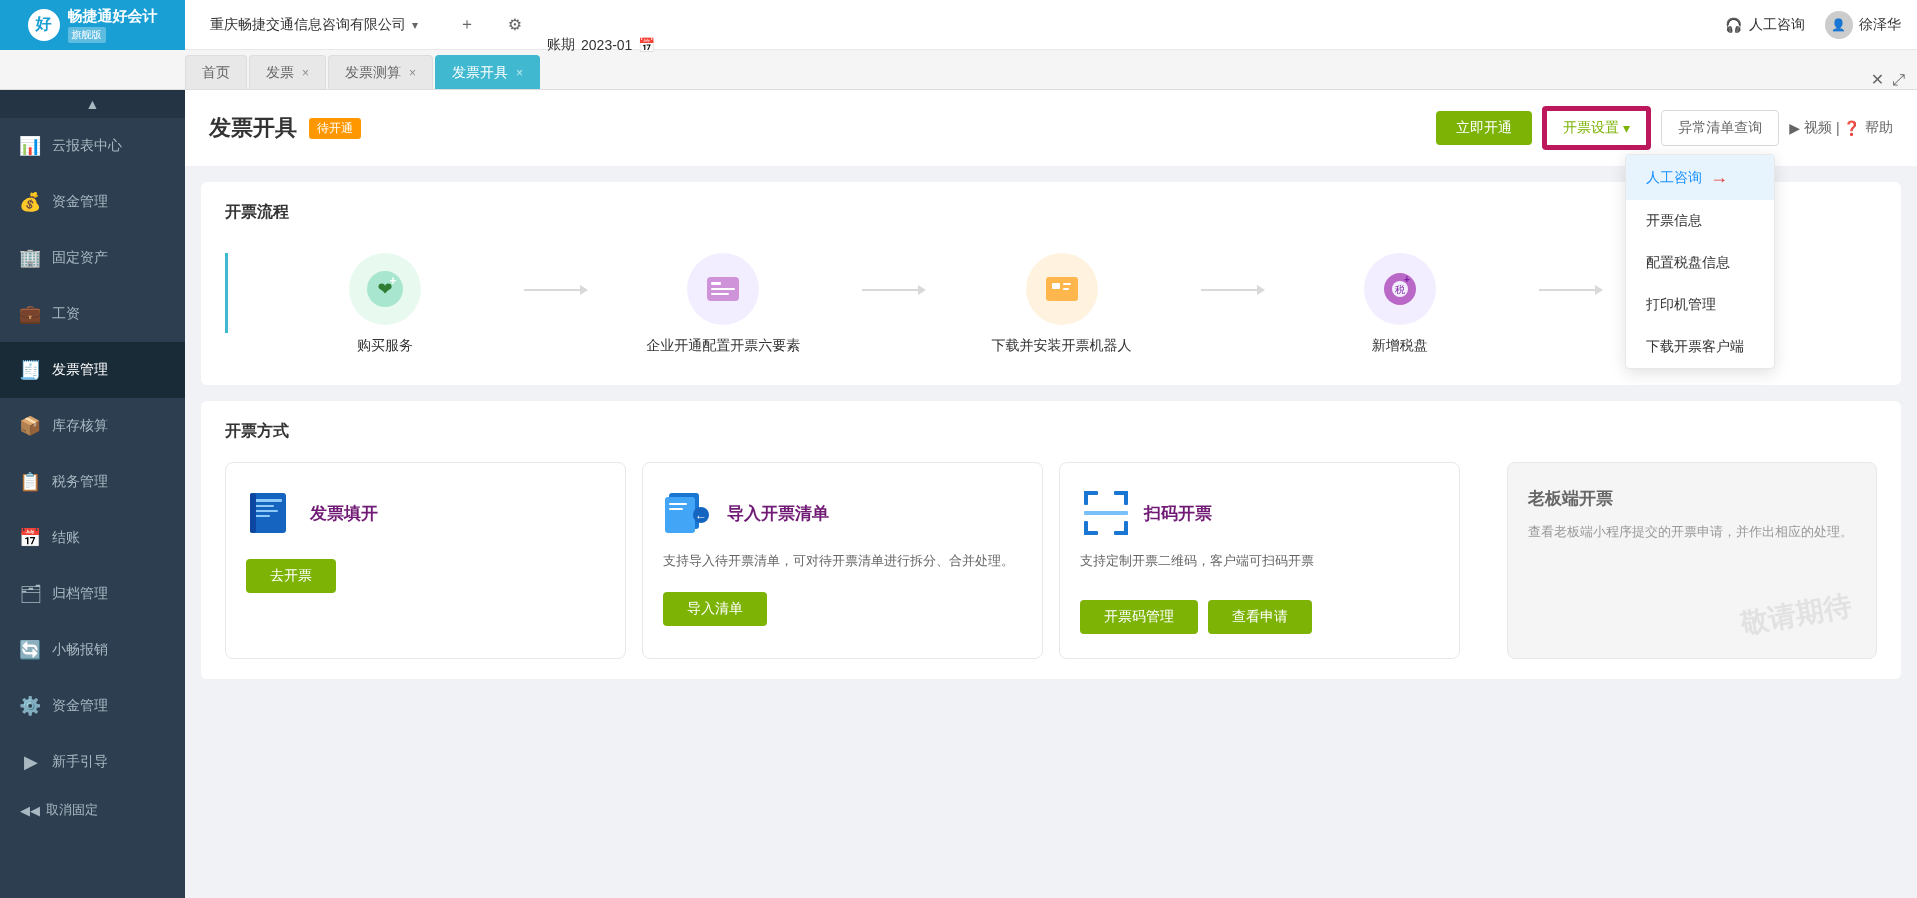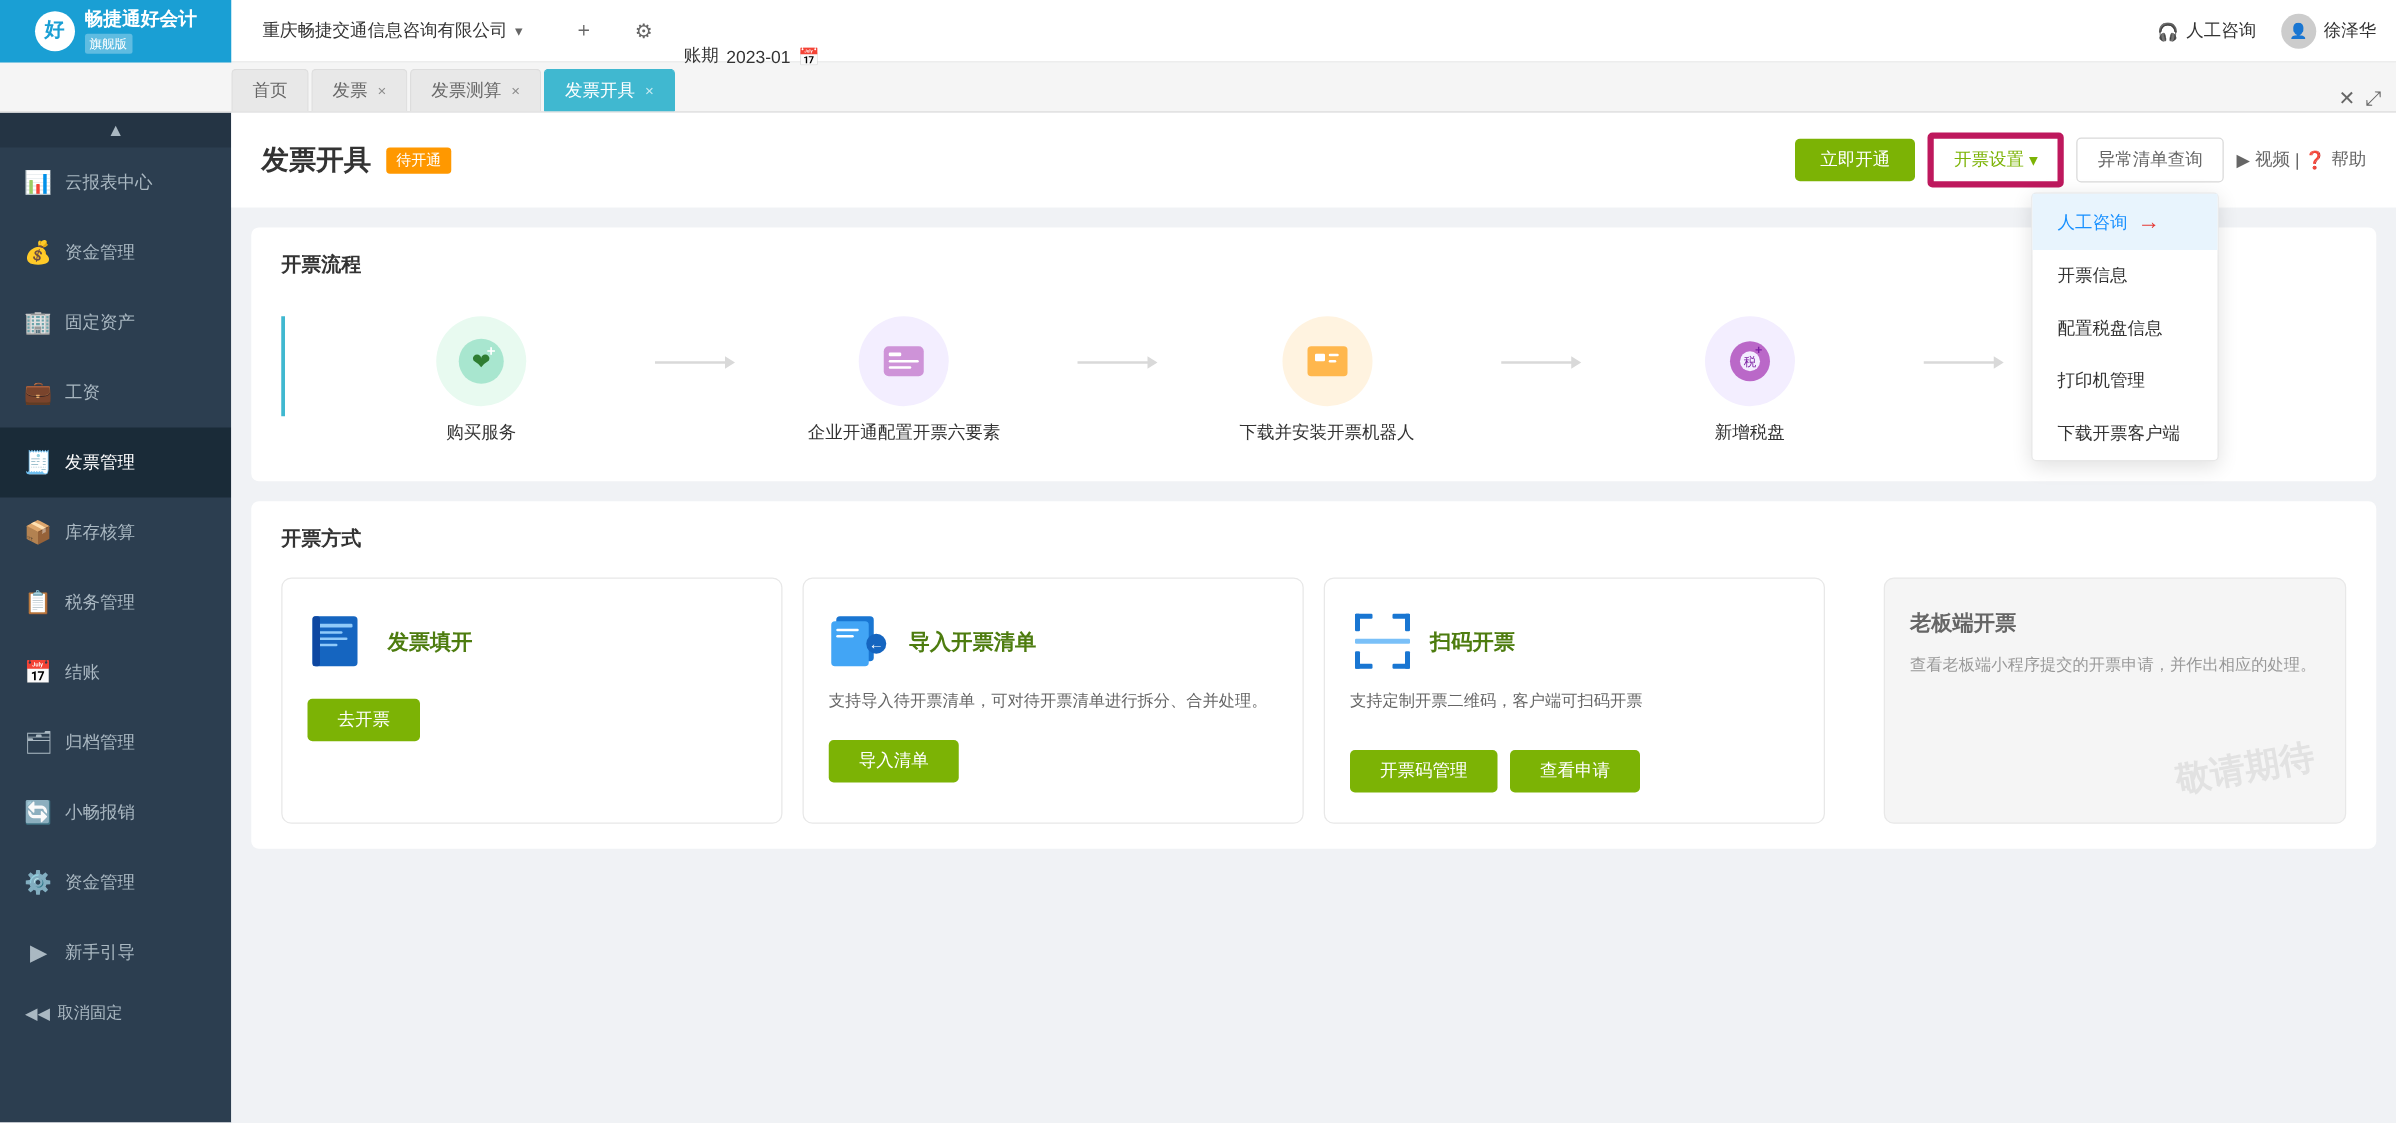--- a/index.html
+++ b/index.html
@@ -73,21 +73,21 @@
     .step-icon-green { background: #e8faf0; }
     .step-icon-purple { background: #f3eeff; }
     .step-icon-orange { background: #fff3e0; }
 
     
     .method-cards { display: grid; grid-template-columns: 1fr 1fr 1fr 1fr; gap: 16px; margin-top: 16px; }
     .method-card { background: #fff; border: 1px solid #e8e8e8; border-radius: 8px; padding: 24px 20px; display: flex; flex-direction: column; gap: 12px; }
     .method-card.disabled { background: #f5f5f5; position: relative; overflow: hidden; margin-left: 31px; }
     .method-card-header { display: flex; align-items: center; gap: 12px; }
     .method-icon { width: 52px; height: 52px; display: flex; align-items: center; justify-content: center; font-size: 28px; }
-    .method-title { font-size: 17px; font-weight: bold; color: #4d7c0f; }
+    .method-title { font-size: 17px; font-weight: bold; color: #701a75; }
     .method-desc { font-size: 13px; color: #666; line-height: 1.6; }
     .method-btn { background: #7cb305; color: #fff; border: none; padding: 8px 24px; border-radius: 4px; cursor: pointer; font-size: 14px; width: fit-content; margin-top: 8px; }
     .overlay-label { position: absolute; bottom: 60px; left: 20px; font-size: 13px; color: #999; line-height: 1.5; }
     .overlay-title { font-size: 17px; font-weight: bold; color: #666; }
     .pending-badge { position: absolute; bottom: 24px; right: 24px; font-size: 28px; color: rgba(150,150,150,0.2); font-weight: bold; transform: rotate(-10deg); }
 
     
     ::-webkit-scrollbar { width: 4px; }
     ::-webkit-scrollbar-track { background: transparent; }
     ::-webkit-scrollbar-thumb { background: #ccc; border-radius: 2px; }

